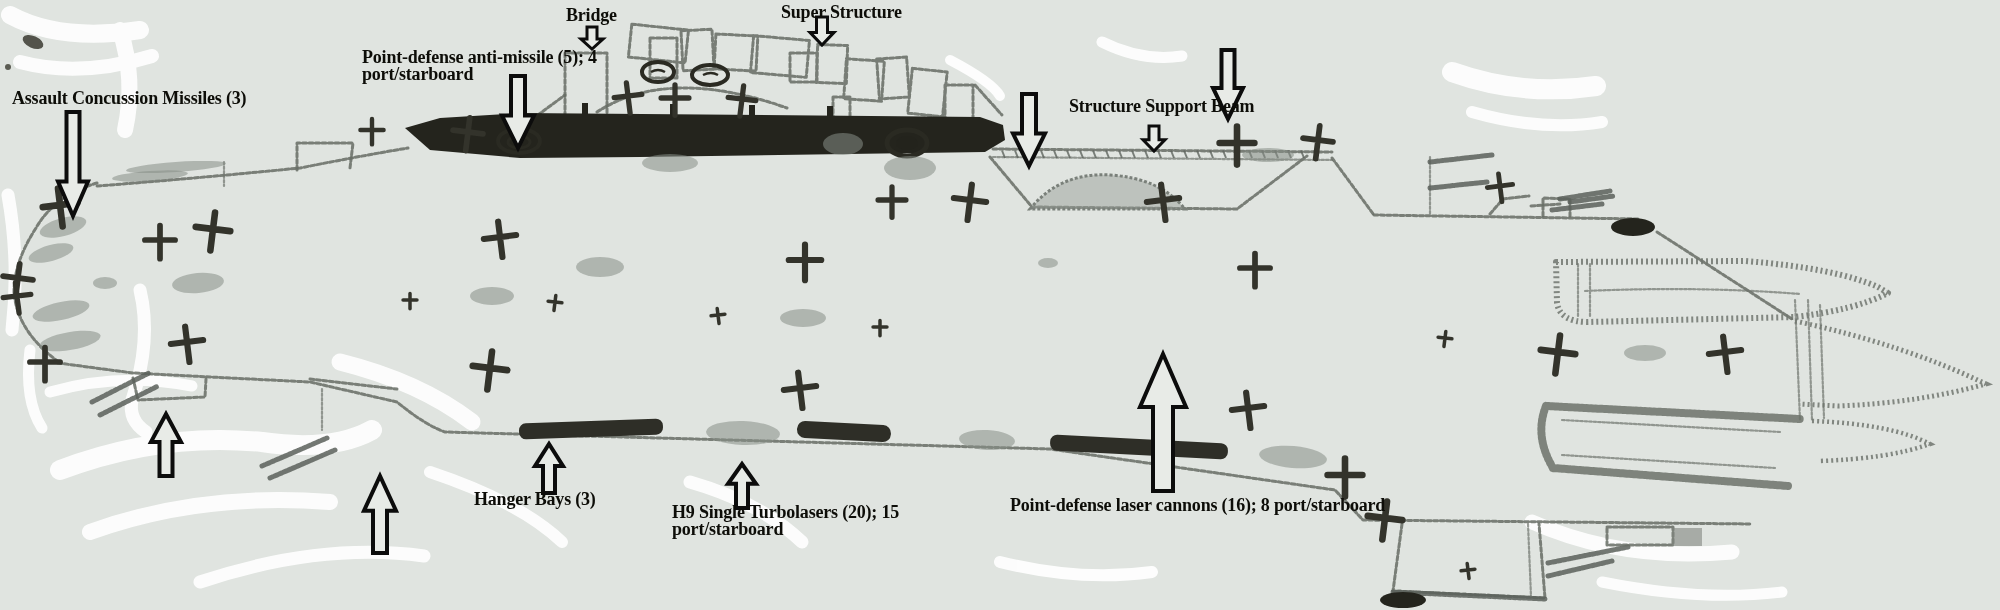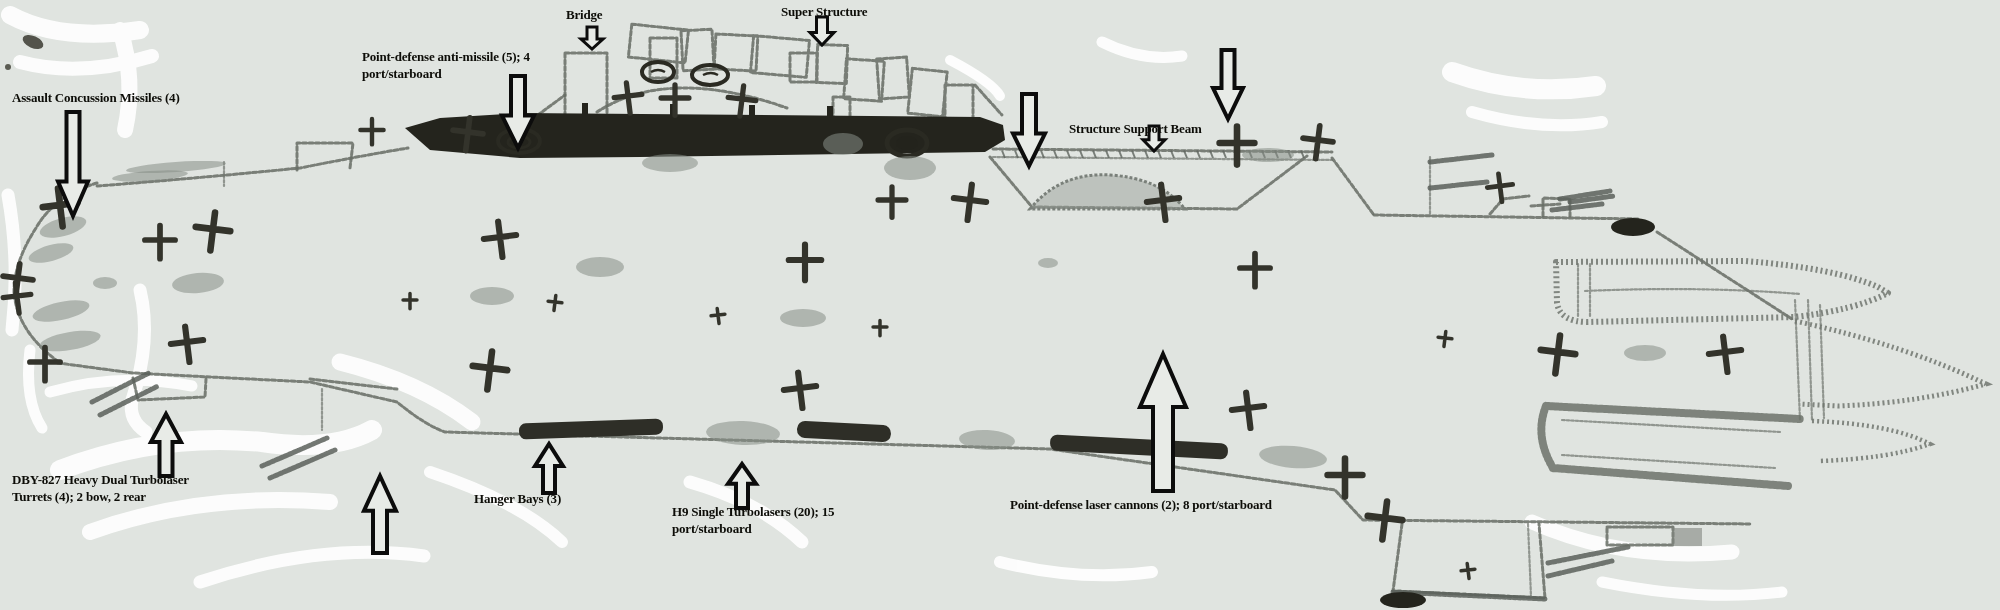--- a/index.html
+++ b/index.html
@@ -1,19 +1,19 @@
 <!DOCTYPE html>
 <html><head>
 <meta charset="utf-8">
 <style>
   html,body{margin:0;padding:0;background:#c9cdc9;}
   .stage{position:relative;width:2000px;height:610px;background:#e0e4e0;overflow:hidden;
          font-family:"Liberation Serif", serif;}
   .stage svg{position:absolute;left:0;top:0;}
-  .lbl{position:absolute;font-weight:bold;font-size:13px;line-height:16.5px;
+  .lbl{position:absolute;font-weight:bold;font-size:18px;line-height:16.5px;
        letter-spacing:-0.2px;color:#0d0d08;white-space:pre-line;z-index:5;}
   .sk{stroke:#666c64;stroke-width:3;fill:none;stroke-linecap:round;stroke-linejoin:round;
       stroke-dasharray:4 2.5;opacity:.85;}
   .sk2{stroke:#6e746c;stroke-width:2.2;fill:none;stroke-linecap:round;stroke-dasharray:2.5 2;opacity:.7;}
   .skbold{stroke:#5a605a;stroke-width:5;fill:none;stroke-linecap:round;stroke-dasharray:3 2;opacity:.85;}
   .darkfill{fill:#24241d;stroke:none;}
   .ring{stroke:#2a2a22;fill:none;}
 </style>
 </head>
 <body>
@@ -244,25 +244,23 @@
         <path d="M1149,126 L1159,126 L1159,139.75 L1165,139.75 L1154,151 L1143,139.75 L1149,139.75 Z" fill="#e8ebe7" stroke="#0c0c0c" stroke-width="3" stroke-linejoin="miter"></path>
         <path d="M1221.5,50 L1234.5,50 L1234.5,87.95 L1243,87.95 L1228,119 L1213,87.95 L1221.5,87.95 Z" fill="#e8ebe7" stroke="#0c0c0c" stroke-width="4" stroke-linejoin="miter"></path>
         <path d="M159.5,476 L172.5,476 L172.5,441.9 L181,441.9 L166,414 L151,441.9 L159.5,441.9 Z" fill="#e8ebe7" stroke="#0c0c0c" stroke-width="4" stroke-linejoin="miter"></path>
         <path d="M373,553 L387,553 L387,510.65 L396,510.65 L380,476 L364,510.65 L373,510.65 Z" fill="#e8ebe7" stroke="#0c0c0c" stroke-width="4" stroke-linejoin="miter"></path>
         <path d="M543,493 L555,493 L555,466.05 L563,466.05 L549,444 L535,466.05 L543,466.05 Z" fill="#e8ebe7" stroke="#0c0c0c" stroke-width="4" stroke-linejoin="miter"></path>
         <path d="M736,508 L748,508 L748,483.8 L756,483.8 L742,464 L728,483.8 L736,483.8 Z" fill="#e8ebe7" stroke="#0c0c0c" stroke-width="4" stroke-linejoin="miter"></path>
         <path d="M1153,491 L1173,491 L1173,406.9 L1186,406.9 L1163,354 L1140,406.9 L1153,406.9 Z" fill="#e8ebe7" stroke="#0c0c0c" stroke-width="4" stroke-linejoin="miter"></path>
       </g>
 </svg>
 
-<div class="lbl" style="left:12px;top:90px">Assault Concussion Missiles (4)</div>
+<div class="lbl" style="left:12px;top:90px">Assault Concussion Missiles (3)</div>
 <div class="lbl" style="left:362px;top:49px">Point-defense anti-missile (5); 4
 port/starboard</div>
 <div class="lbl" style="left:566px;top:7px">Bridge</div>
 <div class="lbl" style="left:781px;top:4px">Super Structure</div>
-<div class="lbl" style="left:1069px;top:121px">Structure Support Beam</div>
-<div class="lbl" style="left:12px;top:472px">DBY-827 Heavy Dual Turbolaser
-Turrets (4); 2 bow, 2 rear</div>
+<div class="lbl" style="left:1069px;top:98px">Structure Support Beam</div>
 <div class="lbl" style="left:474px;top:491px">Hanger Bays (3)</div>
 <div class="lbl" style="left:672px;top:504px">H9 Single Turbolasers (20); 15
 port/starboard</div>
-<div class="lbl" style="left:1010px;top:497px">Point-defense laser cannons (2); 8 port/starboard</div>
+<div class="lbl" style="left:1010px;top:497px">Point-defense laser cannons (16); 8 port/starboard</div>
 </div>
 
 </body></html>

